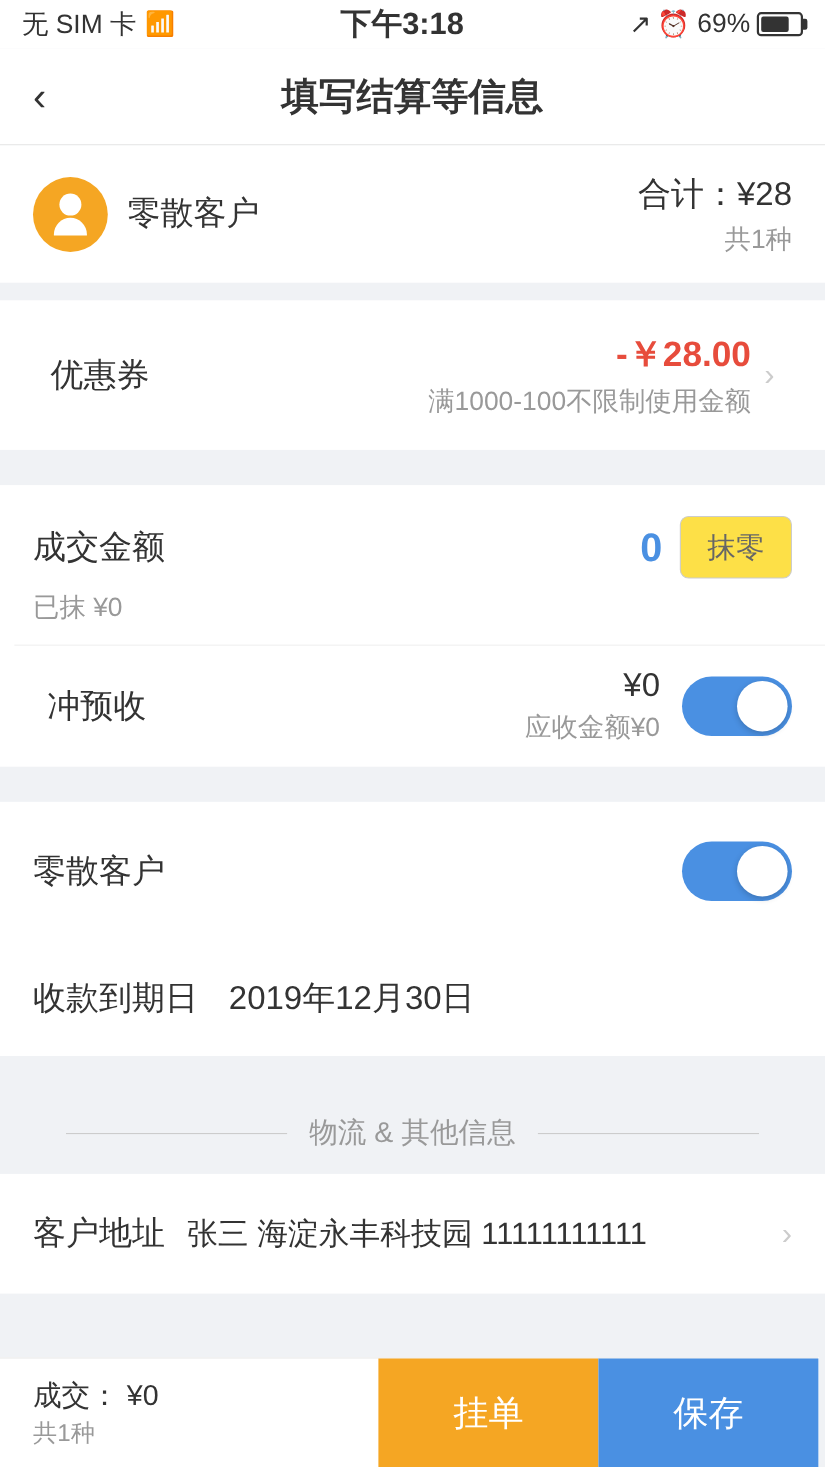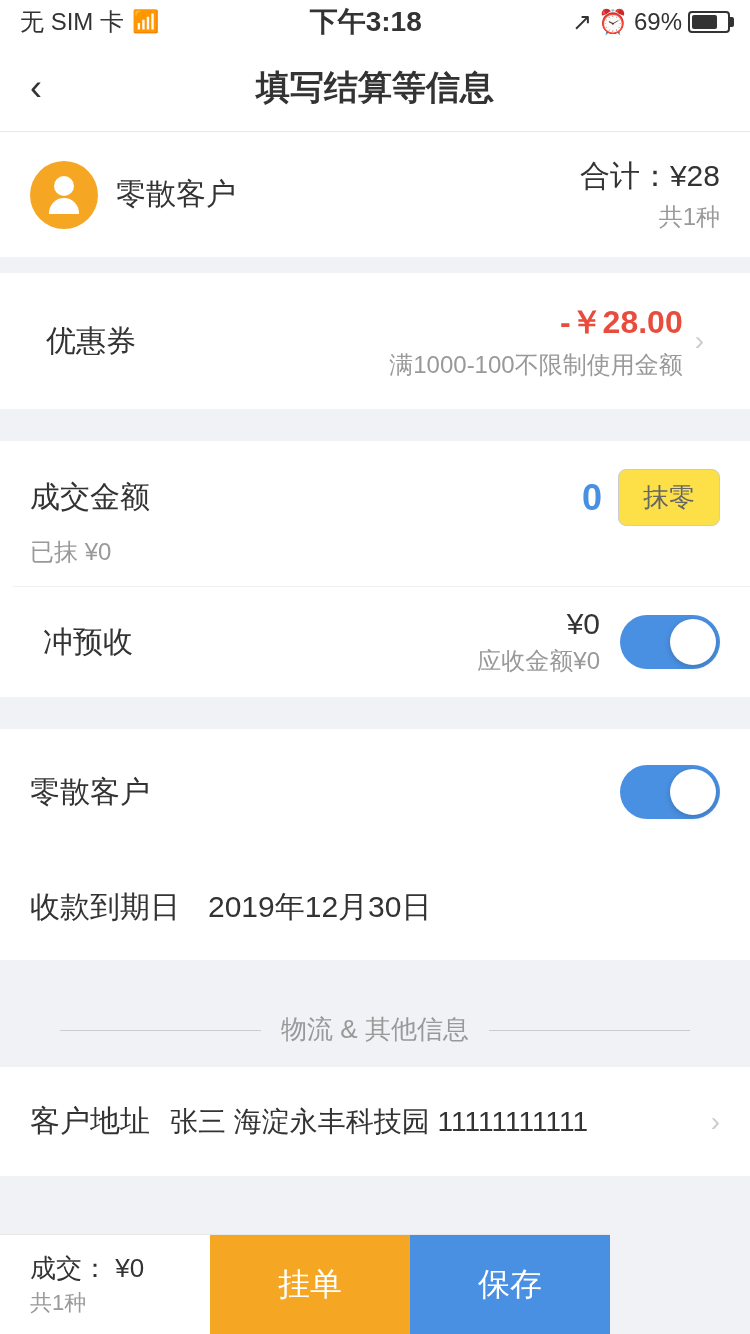--- a/index.html
+++ b/index.html
@@ -337,21 +337,21 @@
     
     .empty-space {
       background: #f0f2f5;
       height: 200px;
     }
 
     
     .bottom-bar {
       position: fixed;
       bottom: 0;
-      width: 610px;
+      width: 744px;
       height: 100px;
       display: flex;
       background: #fff;
       border-top: 1px solid #e8e8e8;
     }
     .bottom-summary {
       flex: 1;
       display: flex;
       flex-direction: column;
       justify-content: center;

